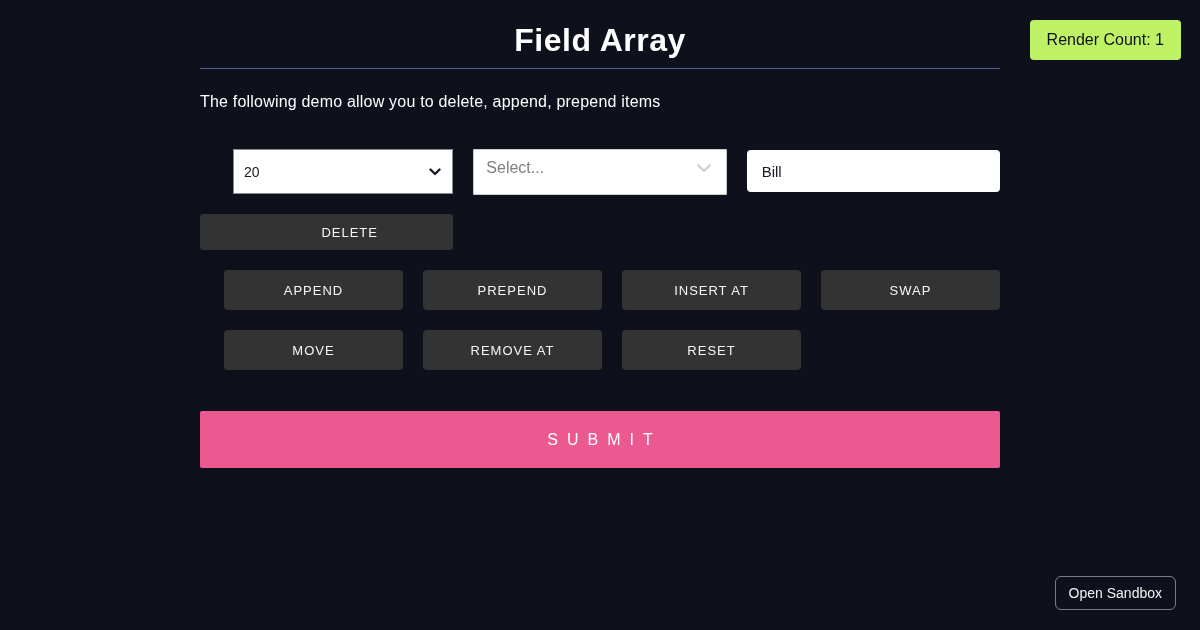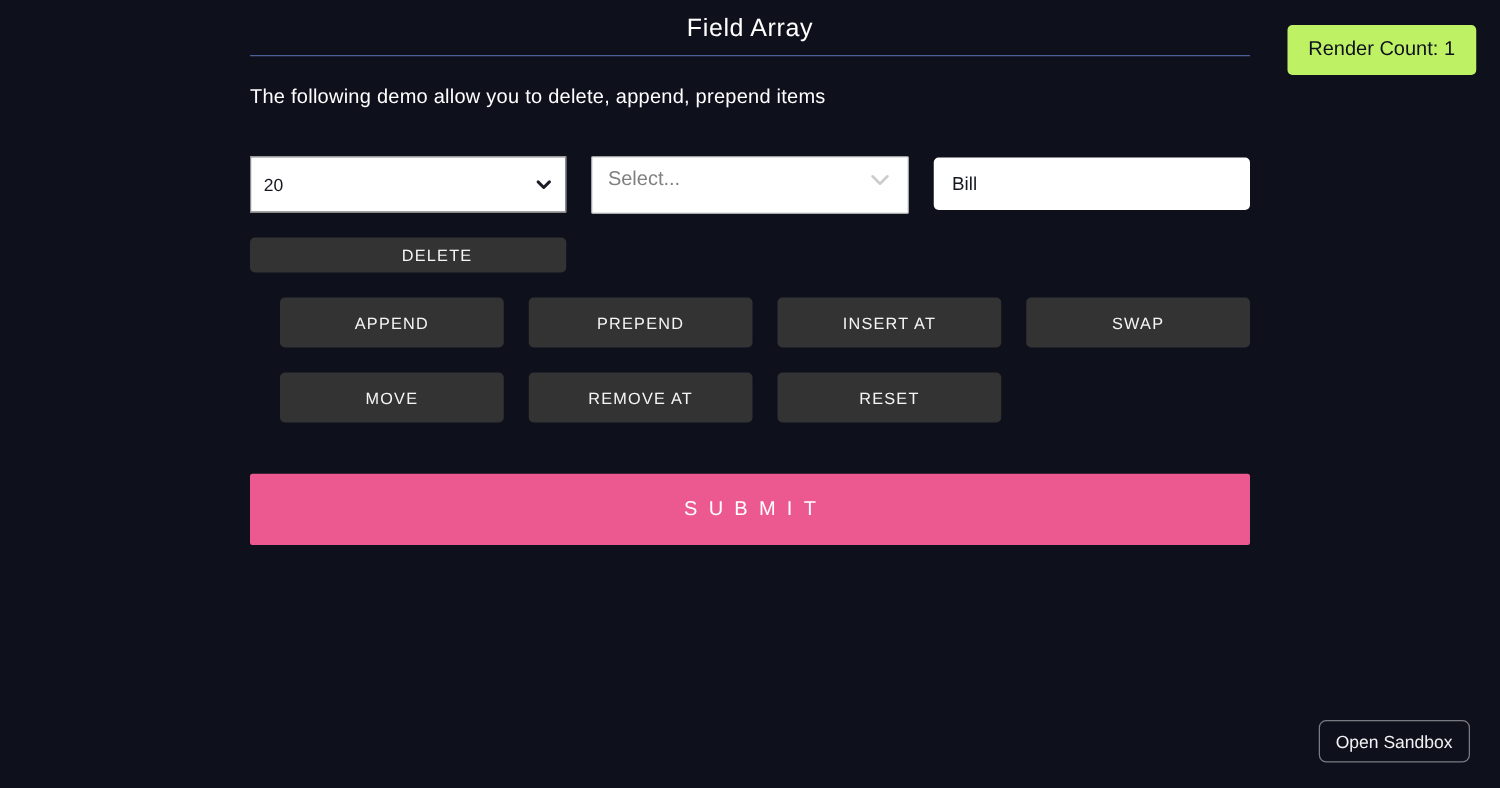--- a/index.html
+++ b/index.html
@@ -10,24 +10,24 @@
     font-family: "Liberation Sans", "DejaVu Sans", sans-serif;
     color: #ffffff;
     position: relative;
   }
   .container {
     width: 800px;
     margin: 0 auto;
     position: relative;
   }
   h1.page-title {
-    font-size: 20px;
-    font-weight: 400;
+    font-size: 32px;
+    font-weight: 700;
     text-align: center;
-    padding-top: 12px;
+    padding-top: 22px;
     padding-bottom: 9px;
     border-bottom: 1px solid #4e5f96;
     letter-spacing: 0.5px;
   }
   p.description {
     margin-top: 24px;
     font-size: 16px;
     letter-spacing: 0.2px;
   }
   .render-count {
@@ -62,21 +62,21 @@
     width: 100%;
     height: 45px;
     background: #ffffff;
     color: #16181f;
     border: 1px solid #8a8a8a;
     border-radius: 0;
     font-size: 14px;
     padding: 0 10px;
     font-family: "Liberation Sans", "DejaVu Sans", sans-serif;
   }
-  .select-wrap { position: relative; }
+  .select-wrap { position: relative; margin-left: 33px; }
   .select-wrap .native-arrow {
     position: absolute;
     right: 12px; top: 50%;
     transform: translateY(-50%);
     pointer-events: none;
     line-height: 0;
   }
   .react-select {
     height: 46px;
     background: #ffffff;
@@ -110,21 +110,21 @@
     width: 100%;
     background: #333333;
     color: #f5f5f5;
     border: none;
     border-radius: 4px;
     font-size: 13px;
     letter-spacing: 1px;
     cursor: pointer;
     font-family: "Liberation Sans", "DejaVu Sans", sans-serif;
   }
-  .row-2 button.gray-btn { height: 28px; margin-top: 0; padding-left: 46px; }
+  .row-2 button.gray-btn { height: 36px; margin-top: 0; padding-left: 46px; }
   button.submit-btn {
     display: block;
     width: 100%;
     height: 57px;
     margin-top: 41px;
     background: #ec5990;
     color: #ffffff;
     border: none;
     border-radius: 2px;
     font-size: 16px;

